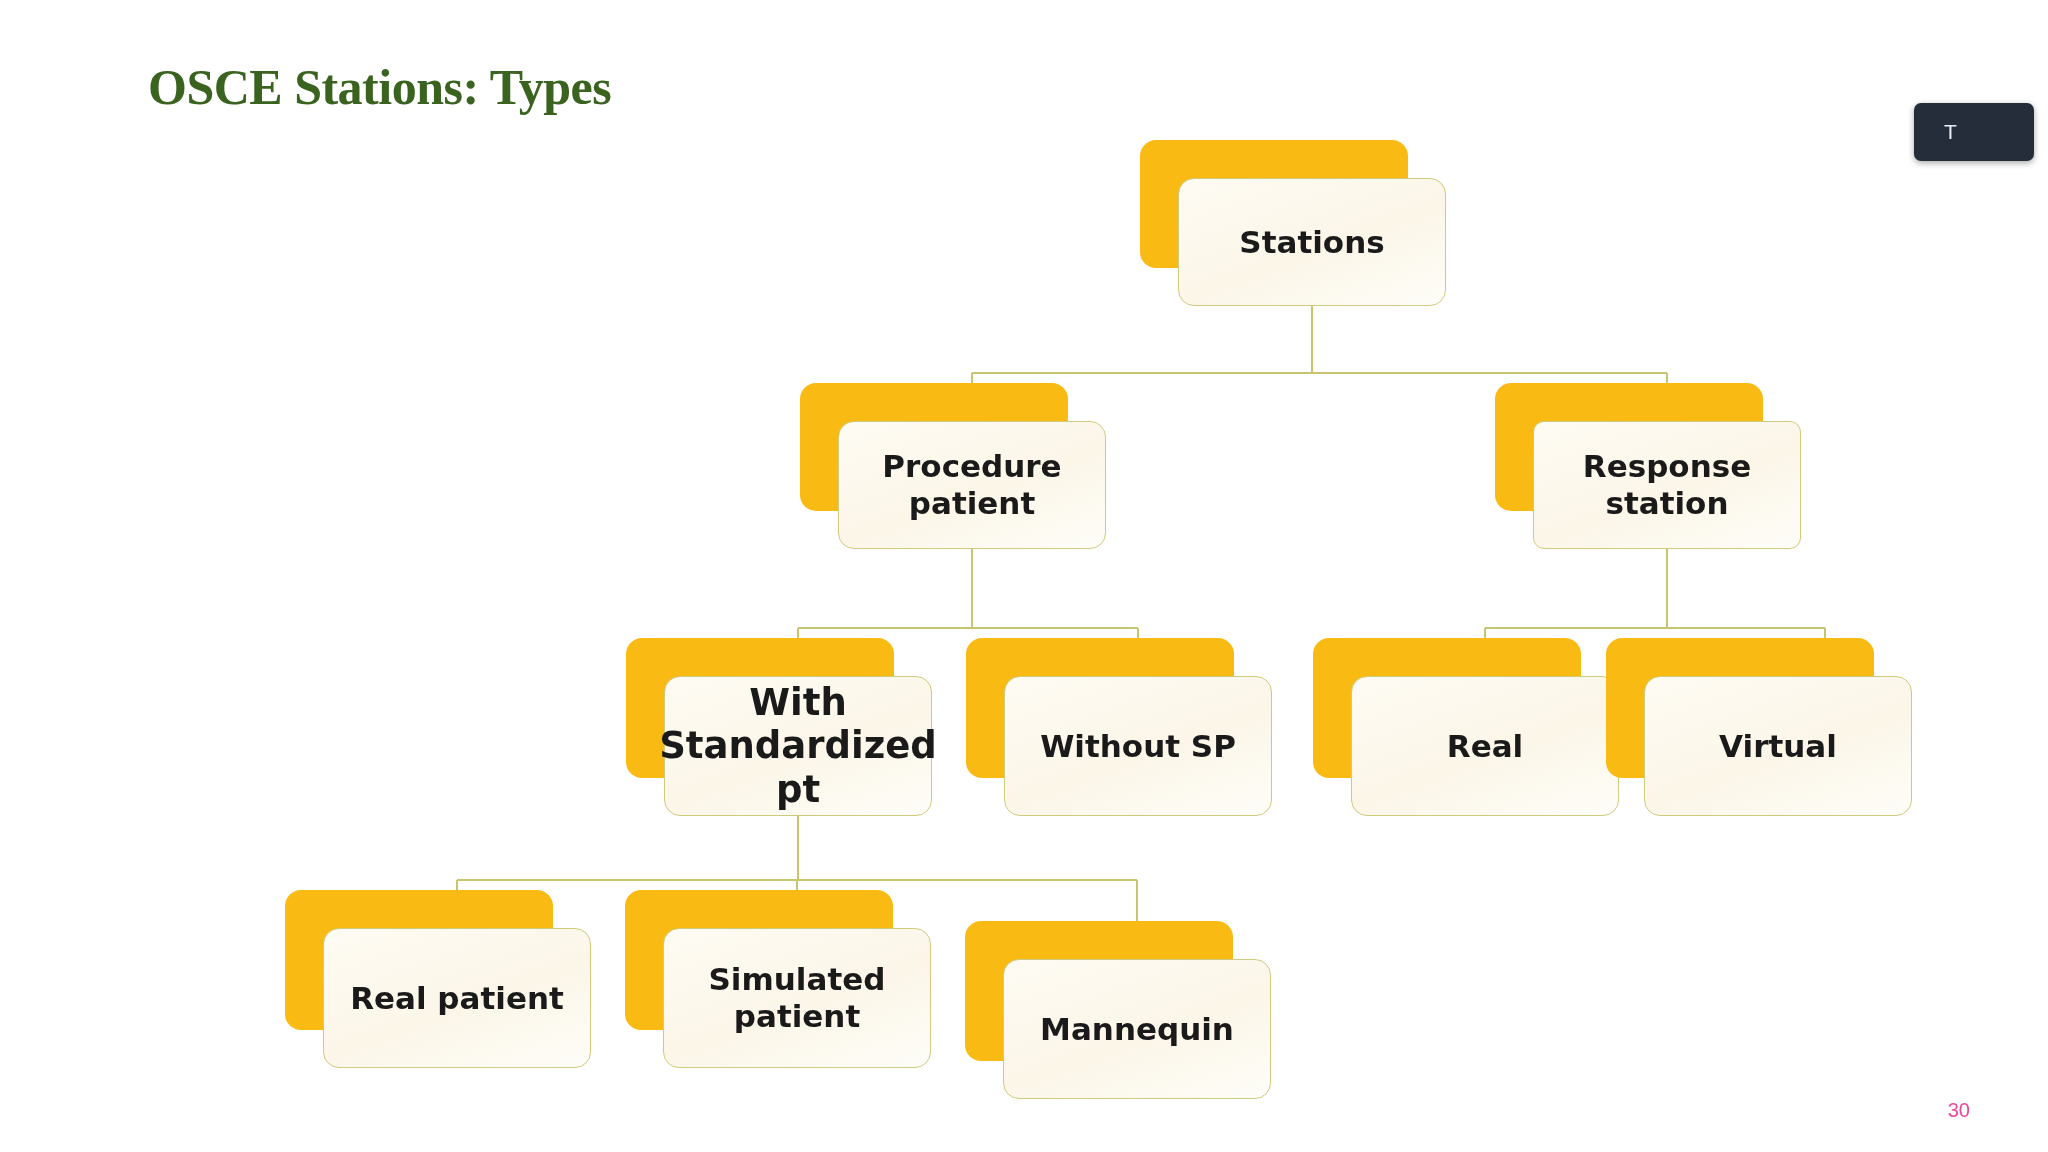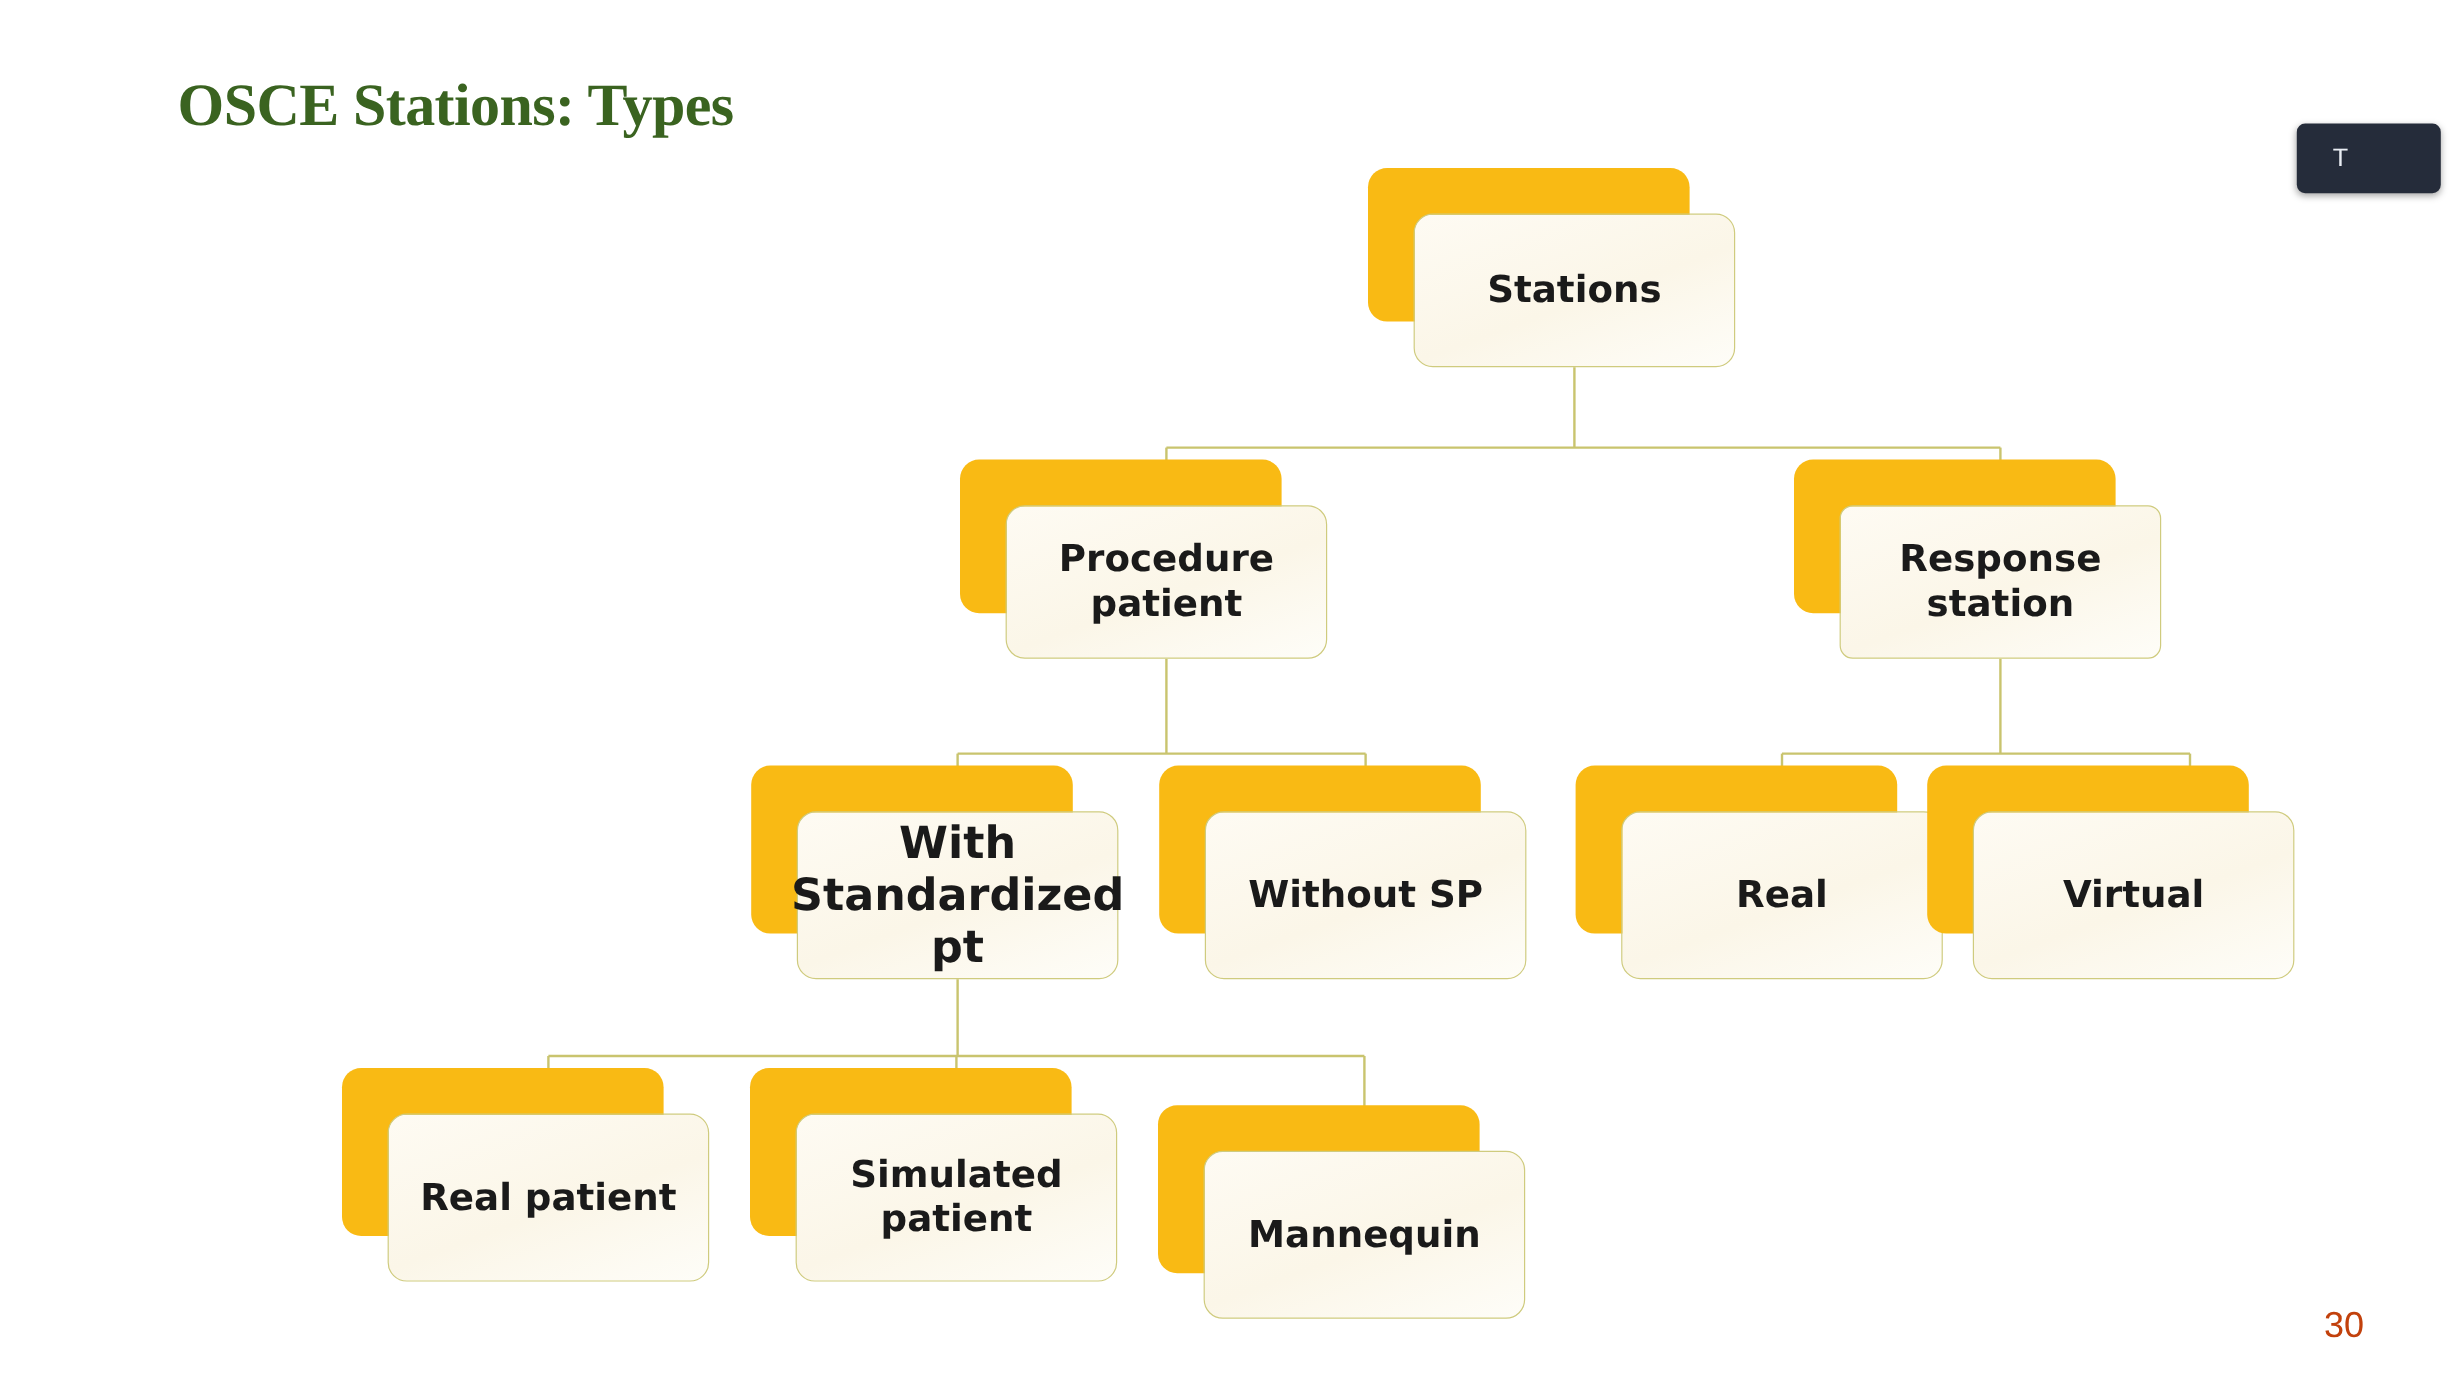--- a/index.html
+++ b/index.html
@@ -31,22 +31,22 @@
     white-space: nowrap;
     font-family: Liberation Serif, serif;
     margin-left: 16px;
   }
 
   
   #page-number {
     position: absolute;
     right: 78px;
     bottom: 30px;
-    font-size: 30px;
-    color: #c2410c;
+    font-size: 20px;
+    color: #ec4899;
     font-family: "Liberation Sans", sans-serif;
   }
 
   
   #corner-tooltip {
     position: absolute;
     left: 1914px;
     top: 103px;
     width: 120px;
     height: 58px;

